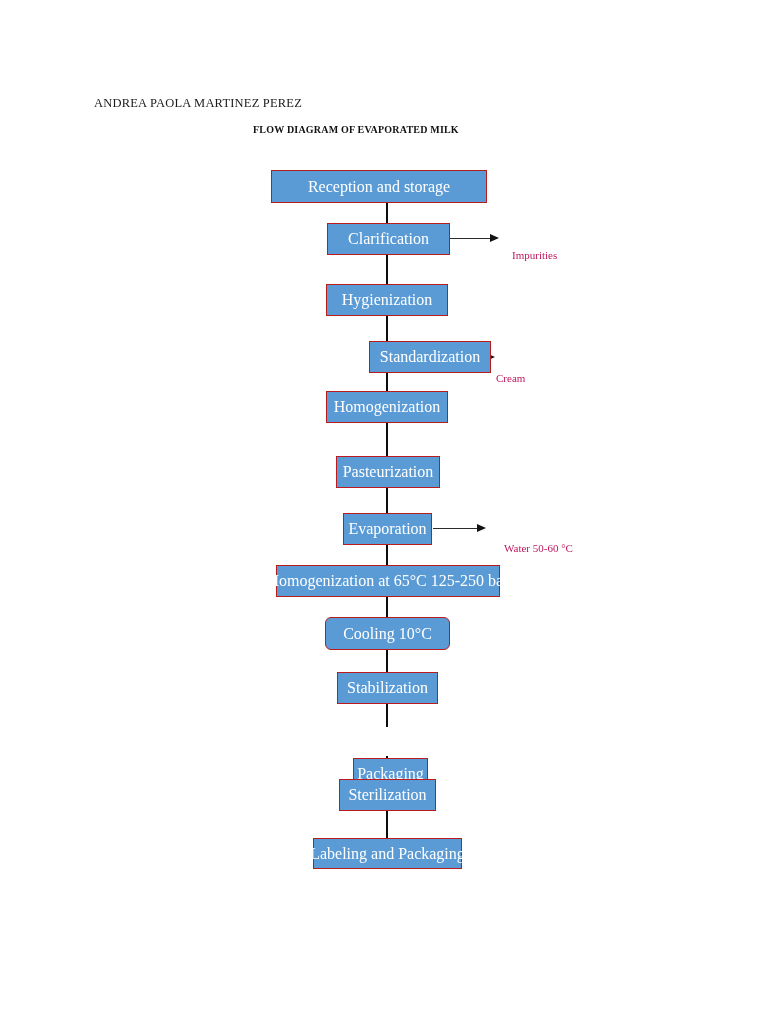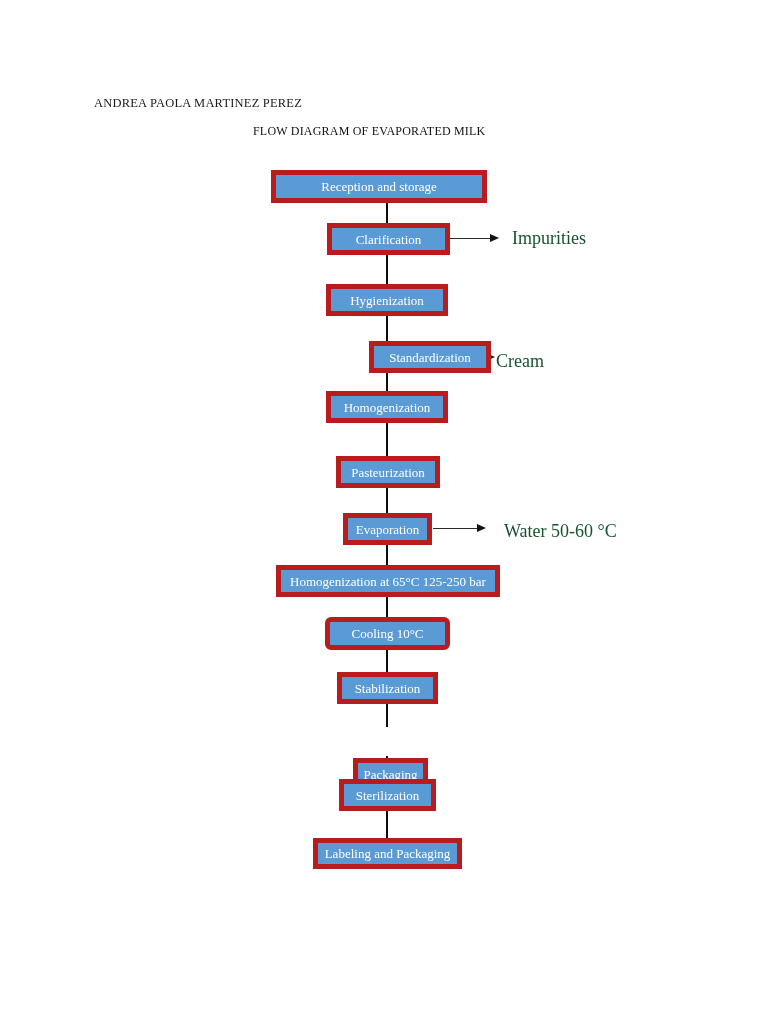--- a/index.html
+++ b/index.html
@@ -31,35 +31,35 @@
     top: 96px;
     font-size: 12.5px;
     color: #1a1a1a;
     letter-spacing: 0.2px;
     white-space: nowrap;
   }
   .doc-title {
     position: absolute;
     left: 253px;
     top: 124px;
-    font-size: 12px;
-    font-weight: normal;
+    font-size: 10px;
+    font-weight: bold;
     color: #111111;
     letter-spacing: 0.2px;
     white-space: nowrap;
   }
 
   
   .node {
     position: absolute;
     box-sizing: border-box;
     background: #5b9bd5;
-    border: 5px solid #b91c1c;
+    border: 1px solid #b91c1c;
     color: #ffffff;
-    font-size: 13px;
+    font-size: 16px;
     display: flex;
     align-items: center;
     justify-content: center;
     text-align: center;
     line-height: 1;
     white-space: nowrap;
     z-index: 3;
   }
 
   
@@ -81,24 +81,25 @@
     position: absolute;
     width: 0;
     height: 0;
     border-top: 4.5px solid transparent;
     border-bottom: 4.5px solid transparent;
     border-left: 9px solid #121212;
     z-index: 2;
   }
   .side-label {
     position: absolute;
-    font-size: 18px;
-    color: #14532d;
+    font-size: 11px;
+    color: #be185d;
     white-space: nowrap;
     z-index: 2;
+    margin-top: 21px;
   }
 </style>
 </head>
 <body>
 
 <div id="page">
 
   <div class="author">ANDREA PAOLA MARTINEZ PEREZ</div>
   <div class="doc-title">FLOW DIAGRAM OF EVAPORATED MILK</div>
 

